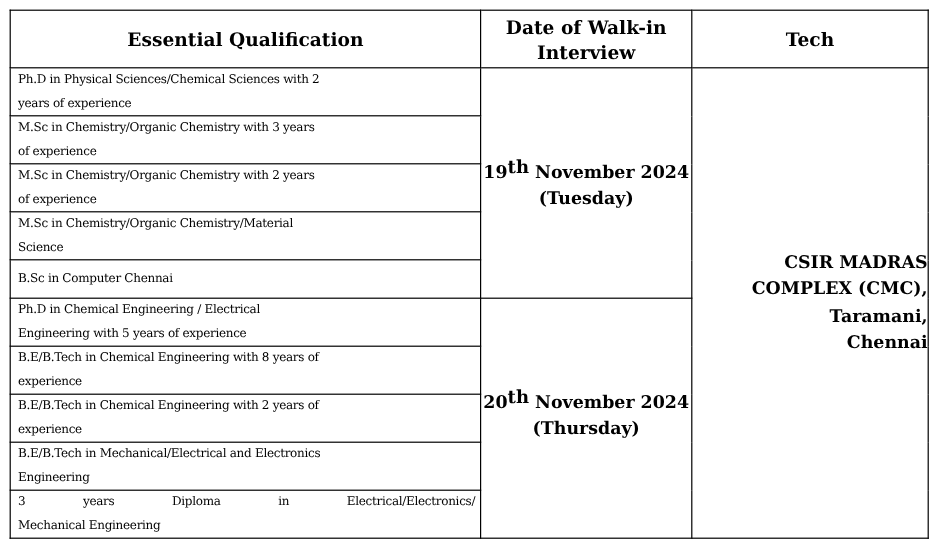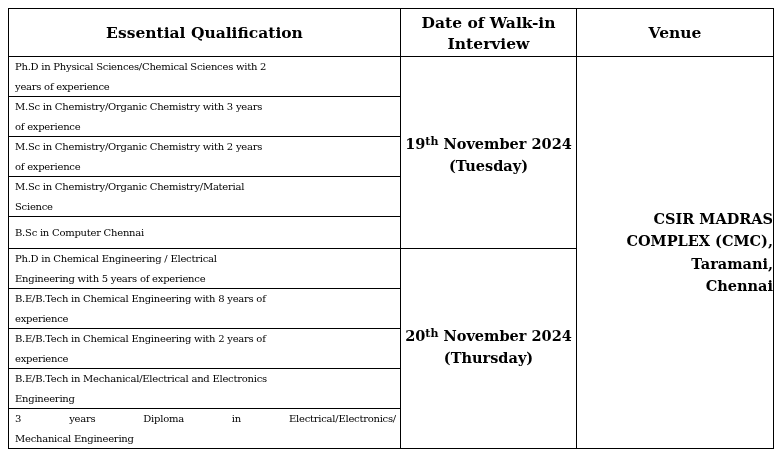--- a/index.html
+++ b/index.html
@@ -63,21 +63,21 @@
     td.date {
       text-align: center;
       font-weight: bold;
       font-size: 14.5px;
       line-height: 22px;
       vertical-align: top;
       padding-top: 76px;
     }
     td.date.d2 { }
     td.date sup {
-      font-size: 11px;
+      font-size: 15px;
       vertical-align: 4px;
       line-height: 0;
       margin-top: 20px;
     }
     td.venue {
       text-align: right;
       font-weight: bold;
       font-size: 14.5px;
       line-height: 22.5px;
     }
@@ -92,21 +92,21 @@
     <col class="col-d">
     <col class="col-v">
   </colgroup>
   <thead>
     <tr>
       <th>Essential Qualification</th>
       <th>
         <span>Date of Walk-in</span><br>
         <span>Interview</span>
       </th>
-      <th>Venue</th>
+      <th>Tech</th>
     </tr>
   </thead>
   <tbody>
 
     <tr>
       <td class="q">
         <span class="line">Ph.D in Physical Sciences/Chemical Sciences with 2</span>
         <span class="line">years of experience</span>
       </td>
       <td class="date" rowspan="5">

